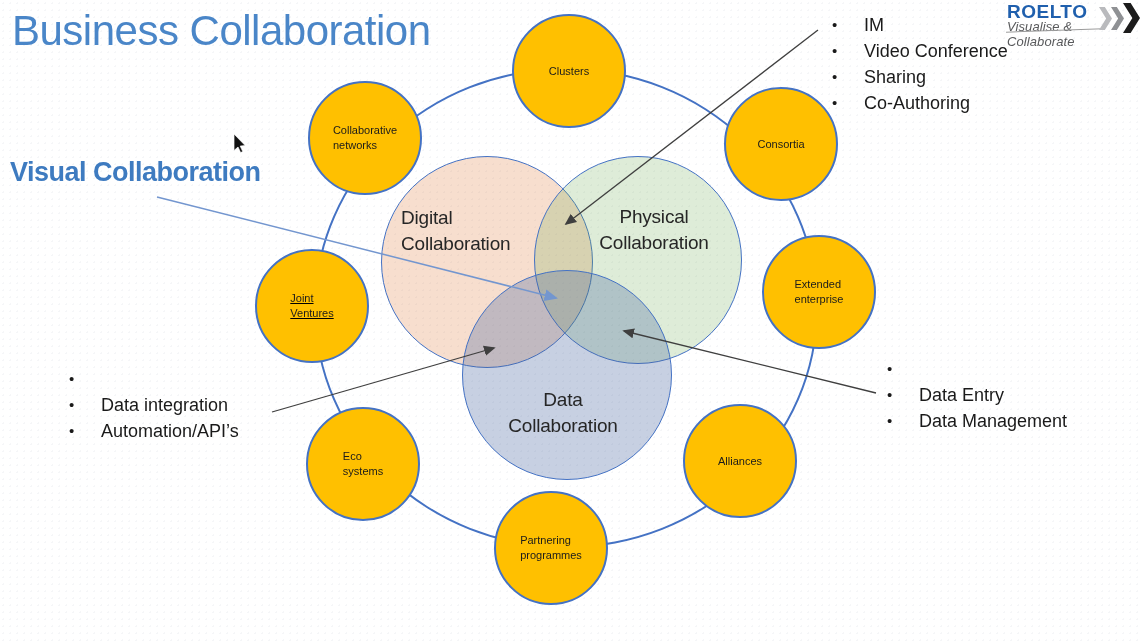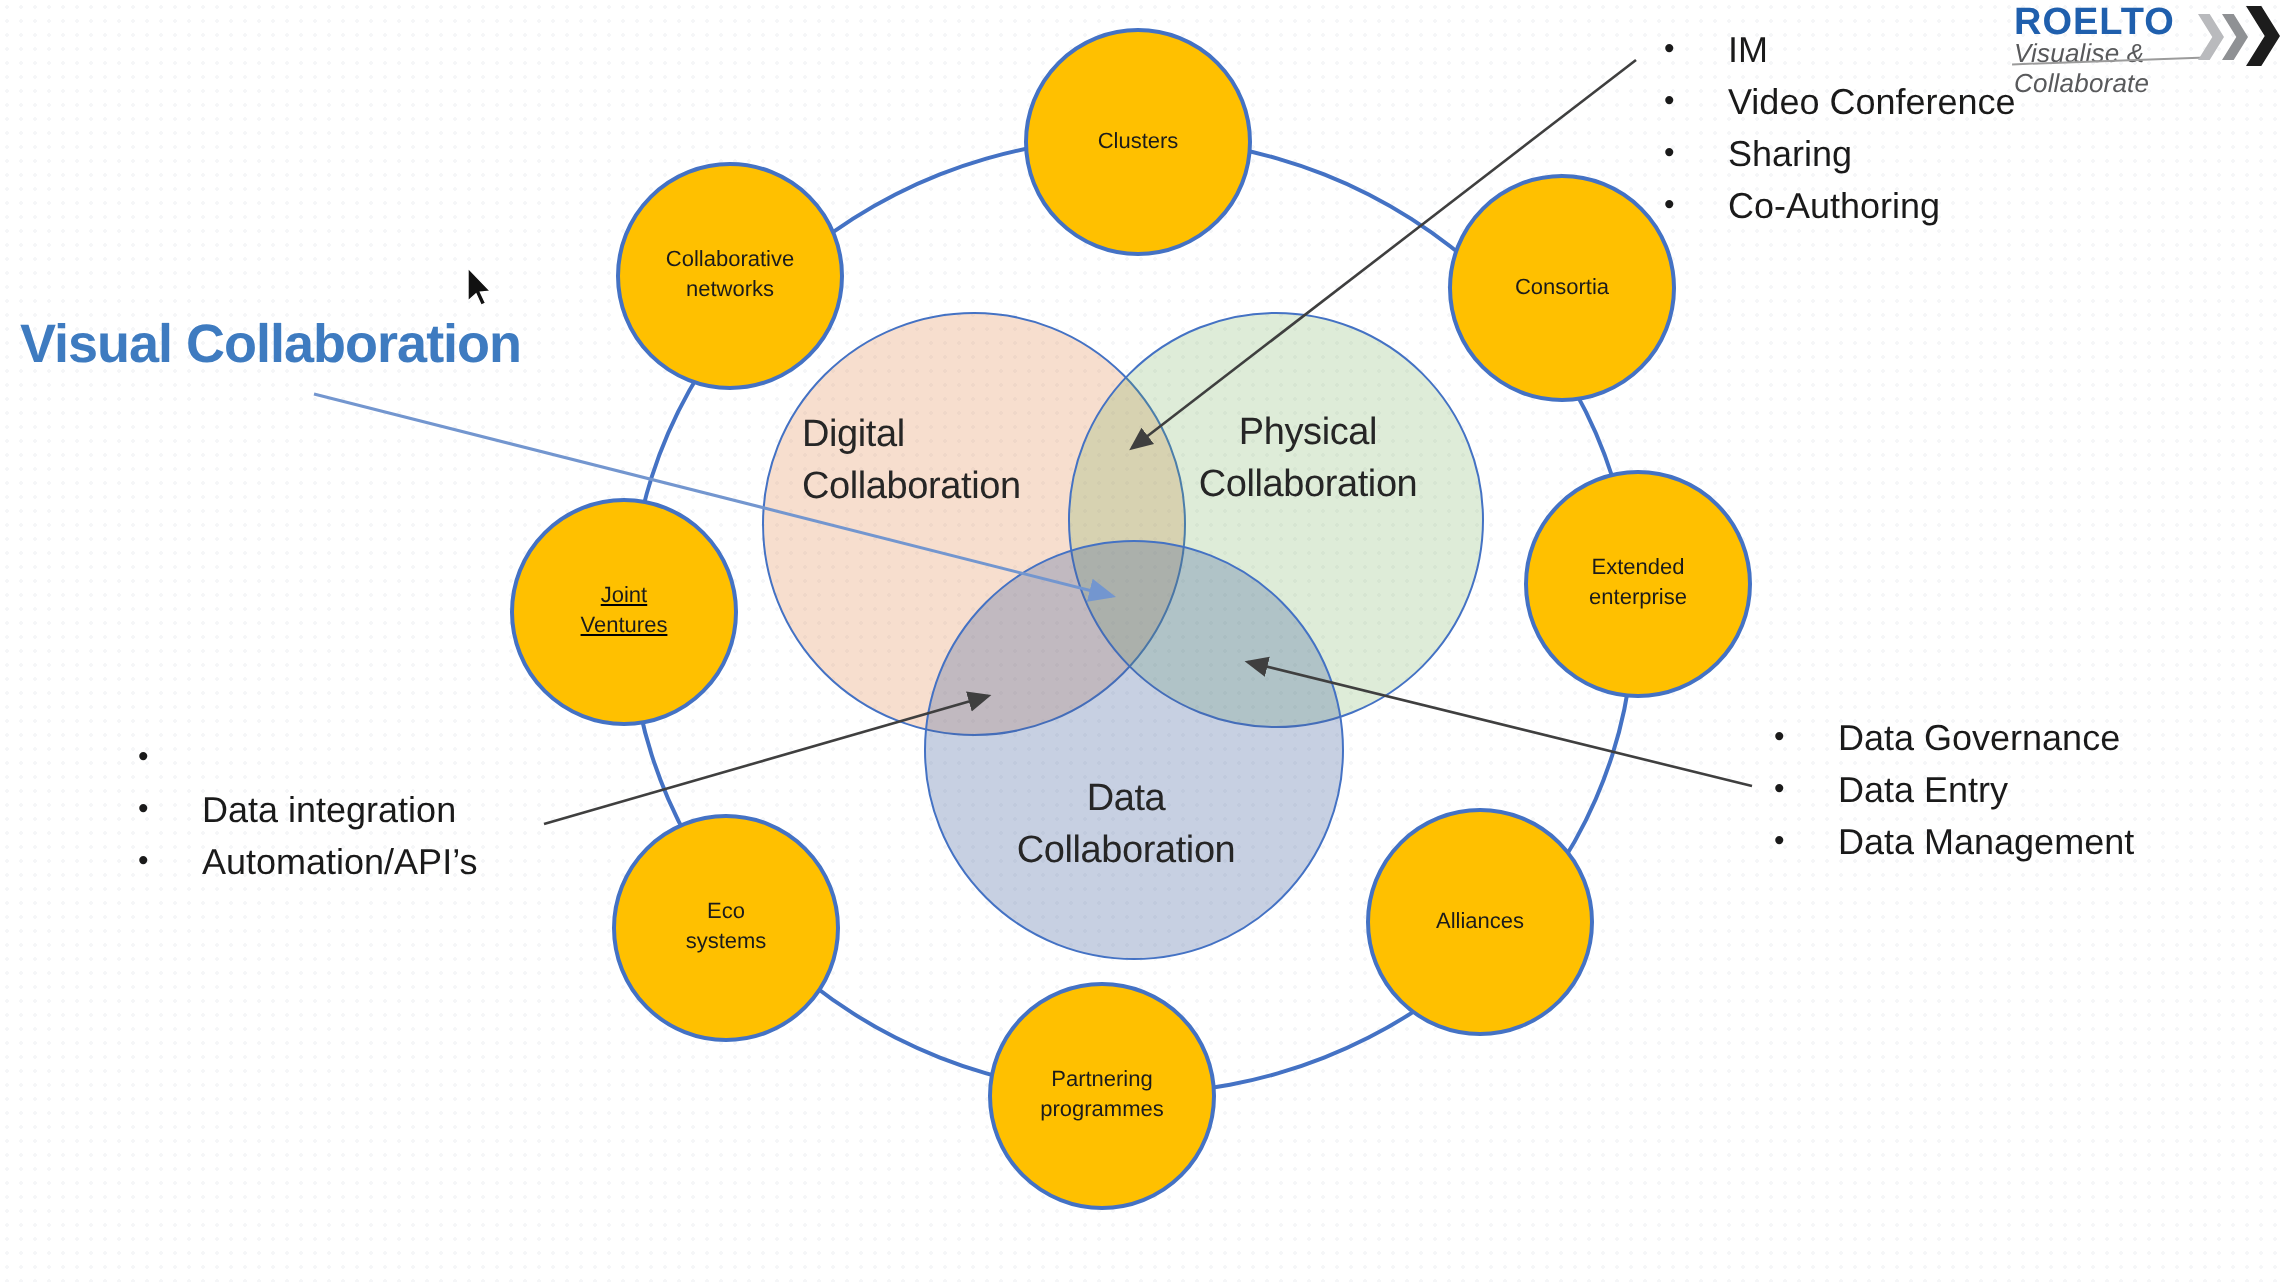--- a/index.html
+++ b/index.html
@@ -28,21 +28,21 @@
   }
   .vl-digital {left:401px;top:205px;text-align:left;}
   .vl-physical{left:584px;top:204px;text-align:center;}
   .vl-data    {left:493px;top:387px;text-align:center;}
   .node{
     position:absolute;width:114px;height:114px;border-radius:50%;
     background:#FFC000;border:2px solid #4472C4;box-sizing:border-box;
     display:flex;align-items:center;justify-content:center;z-index:3;
   }
   .node-label{
-    font-size:11px;line-height:15px;color:#1b1b1b;text-align:center;white-space:pre-line;
+    font-size:11px;line-height:15px;color:#1b1b1b;text-align:left;white-space:pre-line;
   }
   
   .title{
     position:absolute;left:12px;top:6px;font-size:42px;line-height:50px;
     color:#4A86C8;letter-spacing:-0.5px;z-index:4;
   }
   .subtitle{
     position:absolute;left:10px;top:157px;font-size:27px;font-weight:bold;
     color:#3E7BC0;letter-spacing:-0.5px;z-index:4;
   }
@@ -117,20 +117,21 @@
   </div>
   <div class="node" style="left:255px;top:249px;text-decoration:underline;">
     <span class="node-label">Joint
 Ventures</span>
   </div>
   <div class="node" style="left:308px;top:81px;">
     <span class="node-label">Collaborative
 networks</span>
   </div>
 
+  <div class="title">Business Collaboration</div>
   <div class="subtitle">Visual Collaboration</div>
 
   <div class="callout co-top">
     <div class="bullet-row">
       <span class="dot">•</span>
       <span>IM</span>
     </div>
     <div class="bullet-row">
       <span class="dot">•</span>
       <span>Video Conference</span>
@@ -155,21 +156,20 @@
     </div>
     <div class="bullet-row">
       <span class="dot">•</span>
       <span>Automation/API’s</span>
     </div>
   </div>
 
   <div class="callout co-right">
     <div class="bullet-row">
       <span class="dot">•</span>
-      <span>Data Governance</span>
     </div>
     <div class="bullet-row">
       <span class="dot">•</span>
       <span>Data Entry</span>
     </div>
     <div class="bullet-row">
       <span class="dot">•</span>
       <span>Data Management</span>
     </div>
   </div>

